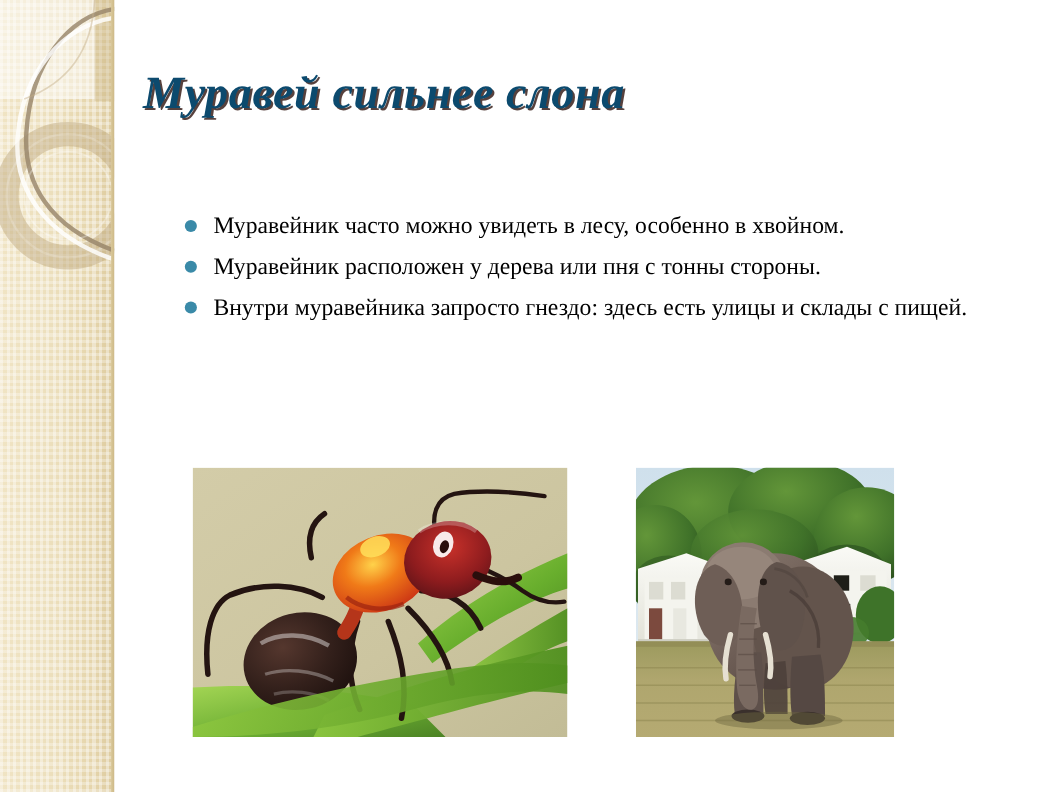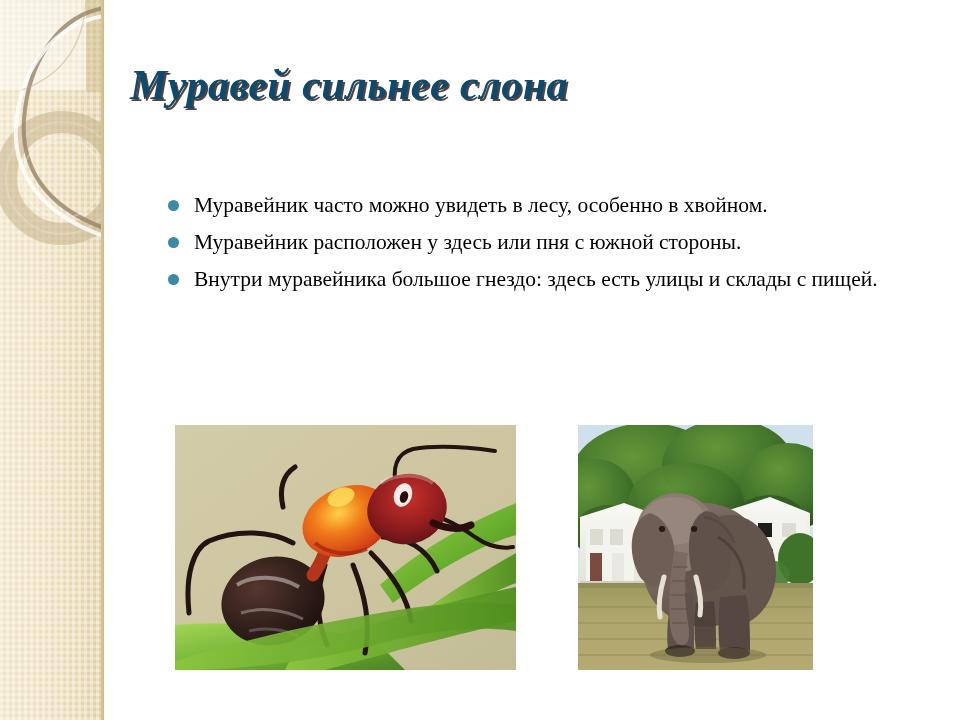--- a/index.html
+++ b/index.html
@@ -176,26 +176,26 @@
 
   <div class="bullets">
 
     <div class="bullet-row one-line">
       <span class="bullet-dot"></span>
       <span class="bullet-text">Муравейник часто можно увидеть в лесу, особенно в хвойном.</span>
     </div>
 
     <div class="bullet-row one-line">
       <span class="bullet-dot"></span>
-      <span class="bullet-text">Муравейник расположен у здесь или пня с южной стороны.</span>
+      <span class="bullet-text">Муравейник расположен у дерева или пня с тонны стороны.</span>
     </div>
 
     <div class="bullet-row">
       <span class="bullet-dot"></span>
-      <span class="bullet-text">Внутри муравейника большое гнездо: здесь есть улицы и склады с пищей.</span>
+      <span class="bullet-text">Внутри муравейника запросто гнездо: здесь есть улицы и склады с пищей.</span>
     </div>
 
 
   </div>
 
   <div class="pictures">
 
     <div class="photo photo-ant">
       <svg viewBox="0 0 341 245" preserveAspectRatio="none">
         <defs>

